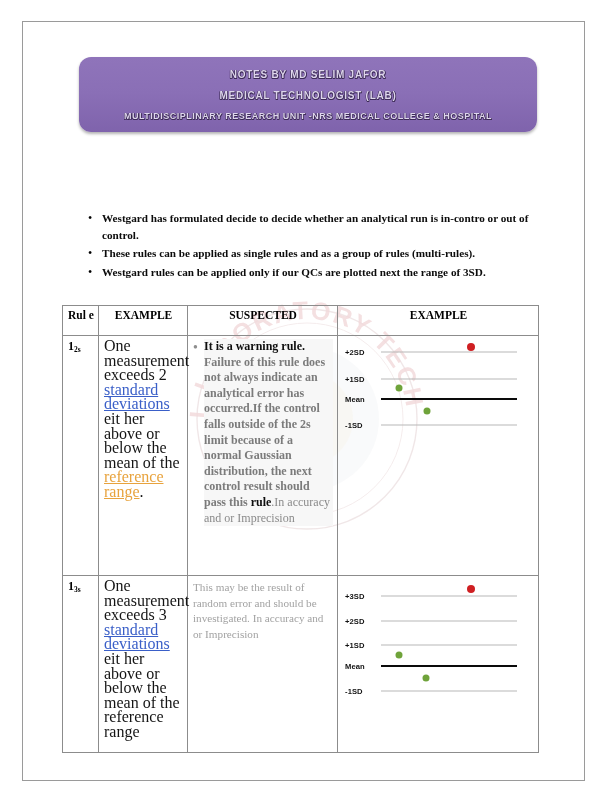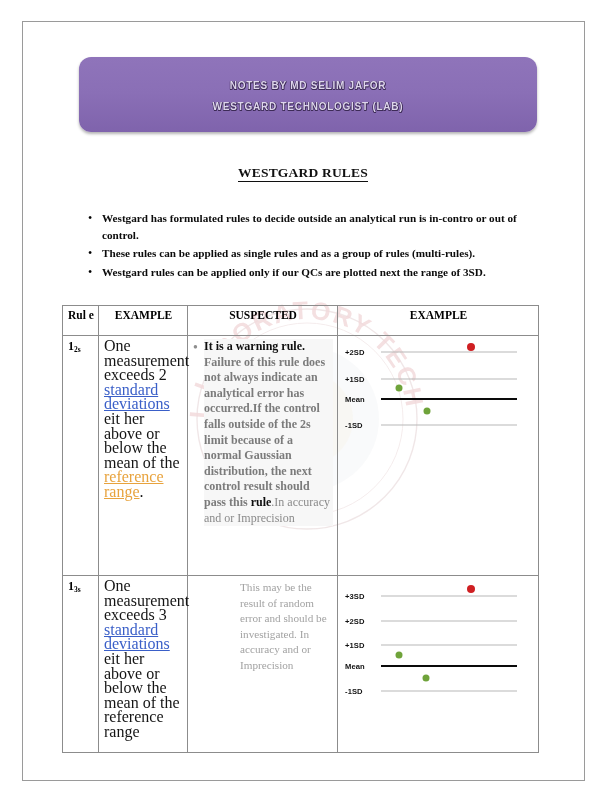--- a/index.html
+++ b/index.html
@@ -194,21 +194,20 @@
   }
   .susp-strong { color: #0d0d0d; }
   .susp-tail { font-weight: normal; color: #8a8a8a; }
 
   .susp-plain {
     font-family: "Liberation Serif", serif;
     font-size: 11.2px;
     line-height: 15.6px;
     color: #a2a2a2;
     padding-top: 1px;
-    margin-left: 47px;
   }
 
   
   .lj {
     position: relative;
     width: 100%;
     font-family: "Liberation Sans", sans-serif;
   }
   .lj-label {
     position: absolute;
@@ -255,31 +254,29 @@
     <text font-family="'Liberation Sans',sans-serif" font-size="25" font-weight="bold" fill="#e0a7ab" letter-spacing="2" opacity="0.85">
       <textPath href="#arcTop" startOffset="50%" text-anchor="middle">MEDICAL LABORATORY TECHNOLOGY</textPath>
     </text>
     <text font-family="'Liberation Sans',sans-serif" font-size="30" font-weight="bold" fill="#e2aeb1" letter-spacing="3" opacity="0.8">
       <textPath href="#arcBot" startOffset="50%" text-anchor="middle">AH</textPath>
     </text>
   </svg>
 
   <div id="banner">
     <div class="banner-line">NOTES BY MD SELIM JAFOR</div>
-    <div class="banner-line">WESTGARD TECHNOLOGIST (LAB)</div>
+    <div class="banner-line">MEDICAL TECHNOLOGIST (LAB)</div>
+    <div class="banner-line small">MULTIDISCIPLINARY RESEARCH UNIT -NRS MEDICAL COLLEGE &amp; HOSPITAL</div>
   </div>
 
-  <div id="doc-title">
-    <span>WESTGARD RULES</span>
-  </div>
 
   <div id="bullets">
     <div class="bullet-row">
       <div class="bullet-dot">•</div>
-      <div class="bullet-text">Westgard has formulated rules to decide outside an analytical run is in-contro or out of control.</div>
+      <div class="bullet-text">Westgard has formulated decide to decide whether an analytical run is in-contro or out of control.</div>
     </div>
     <div class="bullet-row">
       <div class="bullet-dot">•</div>
       <div class="bullet-text">These rules can be applied as single rules and as a group of rules (multi-rules).</div>
     </div>
     <div class="bullet-row">
       <div class="bullet-dot">•</div>
       <div class="bullet-text">Westgard rules can be applied only if our QCs are plotted next the range of 3SD.</div>
     </div>
   </div>

